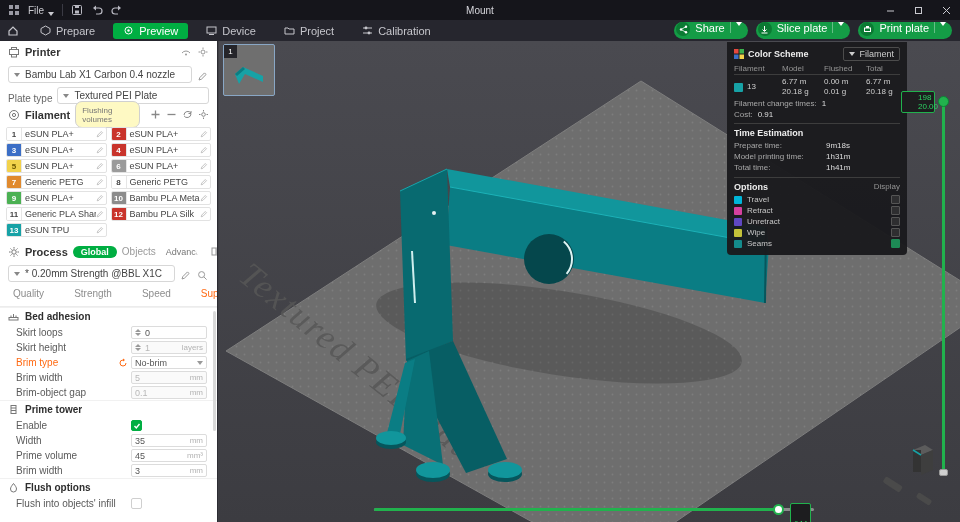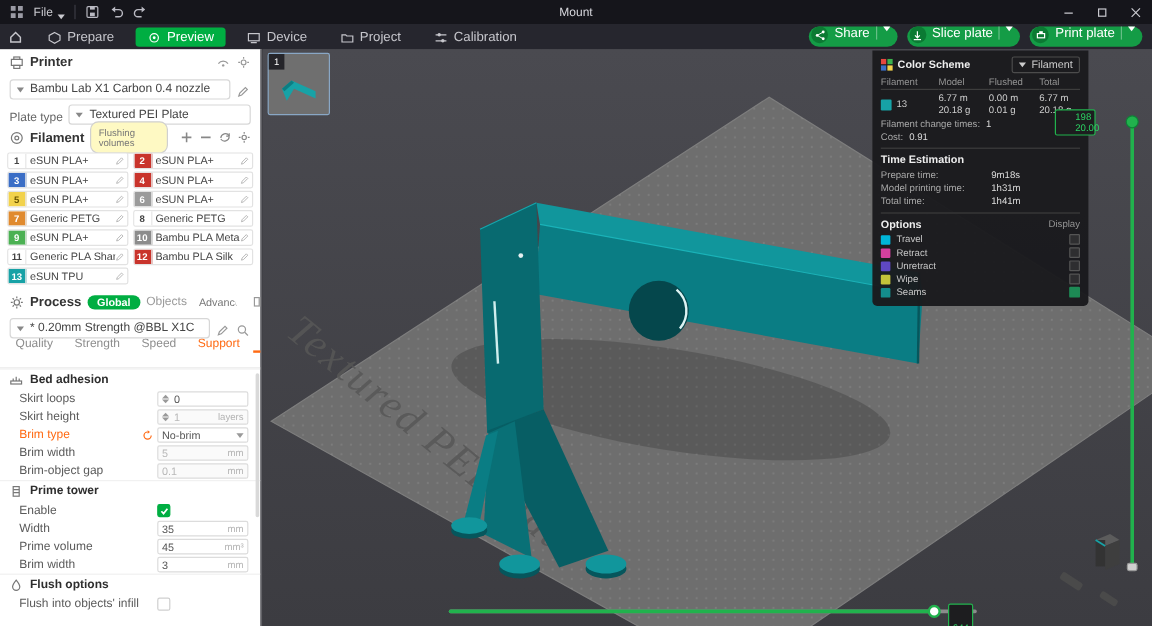--- a/index.html
+++ b/index.html
@@ -13,21 +13,21 @@
   #titlebar .menu{display:flex;align-items:flex-end;gap:4px;cursor:default}
   #titlebar .sep{width:1px;height:12px;background:#3a3a44}
   #titlebar .title{position:absolute;left:0;right:0;text-align:center;color:#d6d6dc;font-size:10px;pointer-events:none}
   #titlebar .win{margin-left:auto;display:flex;height:20px}
   #titlebar .winbtn{width:28px;height:20px;display:flex;align-items:center;justify-content:center;color:#c9c9cf}
   .tico{width:12px;height:12px;color:#b9b9c2}
 
   
   #tabbar{position:absolute;left:0;top:20px;width:960px;height:21px;background:#26262e;display:flex;align-items:center;color:#c6c6cc;font-size:11px;}
   #tabbar .home{width:26px;display:flex;justify-content:center}
-  .tab{display:flex;align-items:flex-end;gap:5px;padding:2px 10px;border-radius:3px;margin:0 4px;color:#c6c6cc}
+  .tab{display:flex;align-items:center;gap:5px;padding:2px 10px;border-radius:3px;margin:0 4px;color:#c6c6cc}
   .tab.active{background:#00ae42;color:#fff}
   #tabbar .spacer{flex:1}
   .abtn{display:flex;align-items:flex-start;height:17px;background:#149c46;border-radius:9px;color:#fff;font-size:11px;margin-right:8px;padding:0 6px 0 2px;gap:5px}
   .abtn .cir{width:14px;height:14px;border-radius:50%;background:#0b7a33;display:flex;align-items:center;justify-content:center}
   .abtn .div{width:1px;height:11px;background:rgba(255,255,255,.35)}
 
   
   #sidebar{position:absolute;left:0;top:41px;width:218px;height:481px;background:#fff;border-right:1px solid #2c2c33;overflow:hidden;font-size:10px;color:#444}
   .shead{display:flex;align-items:center;height:21px;padding:0 8px;gap:5px;font-size:11px;font-weight:bold;color:#333}
   .shead .sp{flex:1}
@@ -43,21 +43,21 @@
   .fil .badge{min-width:15px;height:100%;display:flex;align-items:center;justify-content:center;font-size:8px;font-weight:bold;border-right:1px solid #e6e6e6}
   .fil .fname{flex:1;padding:0 3px;font-size:9px;color:#444;white-space:nowrap;overflow:hidden}
   .fil .pen{color:#b5b5b5;margin-right:2px}
 
   .gpill{background:#00ae42;color:#fff;border-radius:8px;font-size:9px;padding:1px 8px;font-weight:bold}
   .objlbl{color:#9a9a9a;font-size:10px;font-weight:normal}
   .advlbl{color:#777;font-size:9px;font-weight:normal}
   .toggle{width:22px;height:11px;border-radius:6px;background:#00ae42;position:relative}
   .toggle i{position:absolute;right:1px;top:1px;width:9px;height:9px;border-radius:50%;background:#fff}
 
-  #ptabs{display:flex;align-items:flex-end;gap:4px;padding:12px 6px;height:17px;border-bottom:1px solid #ececec}
+  #ptabs{display:flex;align-items:center;gap:16px;padding:12px 6px;height:17px;border-bottom:1px solid #ececec}
   #ptabs .pt{padding:0 7px 2px 7px;color:#8d8d8d;font-size:10px}
   #ptabs .pt.mod{color:#ff6a13}
   #ptabs .pt.active{color:#ff6a13;font-weight:bold;border-bottom:2px solid #ff6a13}
 
   .ghead{display:flex;align-items:center;gap:5px;height:18px;padding:0 8px;font-weight:bold;color:#2e2e2e;font-size:10px;border-top:1px solid #f1f1f1}
   .prow{display:flex;align-items:center;height:15px;padding:0 10px 0 16px;color:#5a5a5a}
   .prow .plabel{flex:1;font-size:10px}
   .prow .plabel.mod{color:#ff6a13}
   .ctl{width:76px;height:13px;border:1px solid #dcdcdc;border-radius:2px;display:flex;align-items:center;font-size:9px;color:#555;padding:0 3px;background:#fff;gap:2px}
   .ctl .val{flex:1}
@@ -102,21 +102,21 @@
   .orow{display:flex;align-items:center;gap:5px;height:11px;font-size:8px}
   .ochip{width:8px;height:8px;border-radius:1px}
   .ocb{margin-left:auto;width:9px;height:9px;border:1px solid #555;background:#2e2e30;border-radius:1px}
   .ocb.on{background:#1d8a55;border-color:#1d8a55}
 
   
   #vslider{position:absolute;left:718px;top:55px;width:12px;height:380px}
   #vslider .track{position:absolute;left:5px;top:6px;width:3px;height:368px;background:#21b24d;border-radius:2px}
   #vslider .knob{position:absolute;left:1px;top:0;width:11px;height:11px;border-radius:50%;background:#21b24d;border:1px solid #0e8236}
   #vslider .bknob{position:absolute;left:2px;bottom:0;width:9px;height:7px;border-radius:2px;background:#cfcfcf;border:1px solid #9a9a9a}
-  #vtip{position:absolute;left:660px;top:50px;width:33px;background:#1d1d1f;border:1px solid #21b24d;border-radius:2px;color:#2bd162;font-size:8px;line-height:9px;text-align:center;padding:1px 16px}
+  #vtip{position:absolute;left:682px;top:50px;width:33px;background:#1d1d1f;border:1px solid #21b24d;border-radius:2px;color:#2bd162;font-size:8px;line-height:9px;text-align:center;padding:1px 16px}
   #hslider{position:absolute;left:155px;top:462px;width:452px;height:12px}
   #hslider .track{position:absolute;left:0;top:5px;width:440px;height:3px;background:#8b8b8b;border-radius:2px}
   #hslider .fill{position:absolute;left:0;top:5px;width:405px;height:3px;background:#21b24d;border-radius:2px}
   #hslider .knob{position:absolute;left:399px;top:1px;width:11px;height:11px;border-radius:50%;background:#fff;border:2px solid #21b24d}
   #hslider .hval{position:absolute;left:416px;top:0;background:#1d1d1f;color:#2bd162;font-size:8px;padding:15px 3px;border-radius:2px;border:1px solid #21b24d}
 </style>
 </head>
 <body>
 
 <div id="titlebar">

